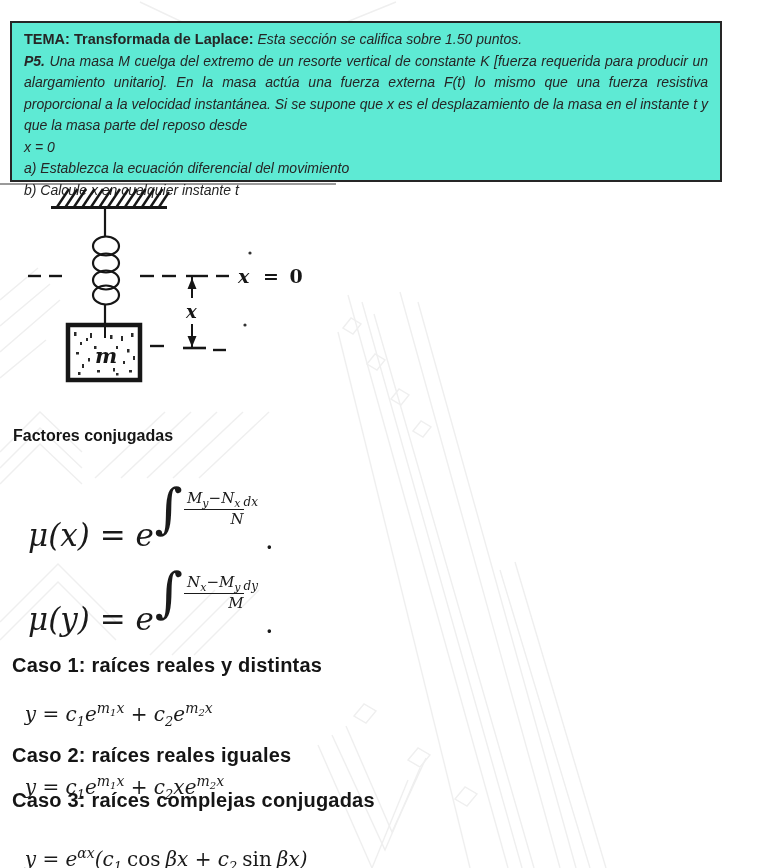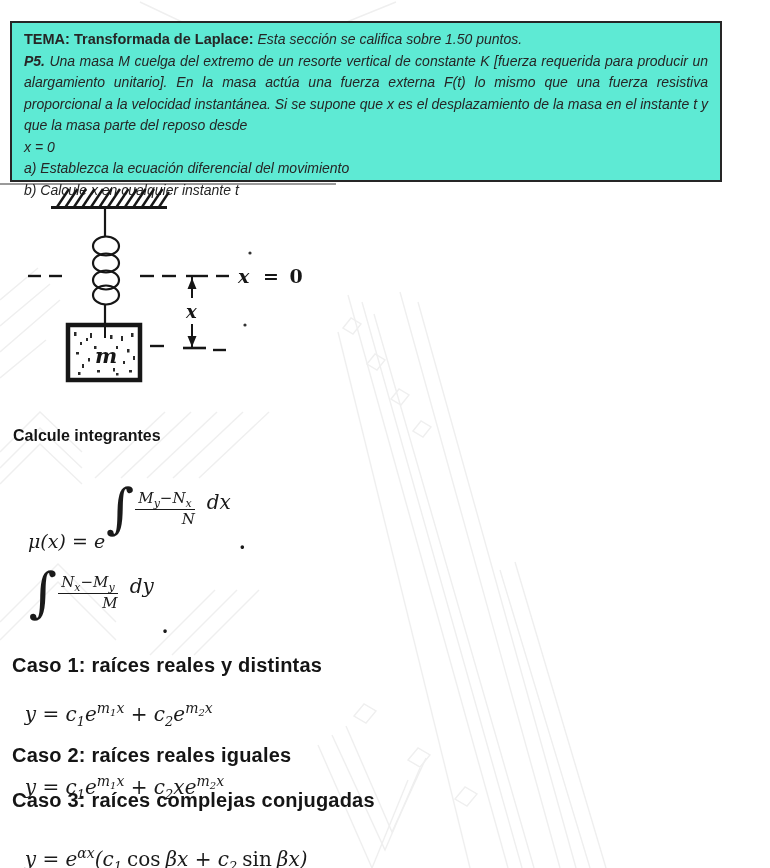--- a/index.html
+++ b/index.html
@@ -36,27 +36,27 @@
   }
   #factores-heading{top:427px;font-size:16px;}
   .caso-heading{left:12px;font-size:20px;letter-spacing:0.2px;}
   
   .mu-row{
     position:absolute;left:28px;height:82px;display:flex;align-items:flex-end;
     font-family:"DejaVu Serif", serif;font-style:italic;color:#1a1a1a;z-index:2;
   }
   #mu-x-row{top:476px;}
   #mu-y-row{top:560px;}
-  .mu-lhs{font-size:19px;line-height:1;padding-bottom:7px;}
+  .mu-lhs{font-size:31px;line-height:1;padding-bottom:7px;}
   .mu-sup{display:flex;align-items:center;margin-bottom:26px;margin-left:1px;}
   .mu-int{font-size:54px;line-height:0.85;font-style:normal;margin-right:1px;}
   .mu-frac{display:inline-block;text-align:right;font-size:15px;line-height:1.15;}
   .mu-num{display:block;padding:0 3px 1px 3px;}
   .mu-den{display:block;border-top:1.4px solid #1a1a1a;padding-top:1px;}
-  .mu-dx{font-size:20px;margin-left:12px;transform:translateY(-7px);}
+  .mu-dx{font-size:12px;margin-left:0;transform:translateY(-7px);}
   .mu-dot{font-size:27px;line-height:1;font-style:normal;margin-left:7px;padding-bottom:5px;}
   .mu-row sub{font-size:11px;line-height:0;}
   
   .caso-formula{
     position:absolute;left:12px;z-index:2;
     font-family:"DejaVu Serif", serif;font-style:italic;font-size:20px;color:#1a1a1a;
     white-space:pre;
   }
   .fsub{font-size:13px;vertical-align:-5px;}
   .fsup{font-size:14px;vertical-align:8px;}
@@ -210,38 +210,39 @@
 
   <text x="166" y="132" fill="#161616" stroke="none" font-family="DejaVu Serif, serif" font-style="italic" font-weight="bold" font-size="18">x</text>
   <text x="218" y="97" fill="#161616" stroke="none" font-family="DejaVu Serif, serif" font-size="19" font-weight="bold">
     <tspan font-style="italic">x</tspan>
     <tspan dx="7" letter-spacing="2">= 0</tspan>
   </text>
   <circle cx="230" cy="67" r="1.6" fill="#333" stroke="none"></circle>
   <circle cx="225" cy="139" r="1.6" fill="#333" stroke="none"></circle>
 </svg>
 
-<div id="factores-heading" class="sec-heading">Calcule integrantes</div>
+<div id="factores-heading" class="sec-heading">Factores conjugadas</div>
 
 <div id="mu-x-row" class="mu-row">
   <span class="mu-lhs">μ(x) = e</span>
   <span class="mu-sup">
     <span class="mu-int">∫</span>
     <span class="mu-frac">
       <span class="mu-num">
         <span>M</span><sub>y</sub><span>−</span><span>N</span><sub>x</sub>
       </span>
       <span class="mu-den">N</span>
     </span>
     <span class="mu-dx">dx</span>
   </span>
   <span class="mu-dot">.</span>
 </div>
 
 <div id="mu-y-row" class="mu-row">
+  <span class="mu-lhs">μ(y) = e</span>
   <span class="mu-sup">
     <span class="mu-int">∫</span>
     <span class="mu-frac">
       <span class="mu-num">
         <span>N</span><sub>x</sub><span>−</span><span>M</span><sub>y</sub>
       </span>
       <span class="mu-den">M</span>
     </span>
     <span class="mu-dx">dy</span>
   </span>

